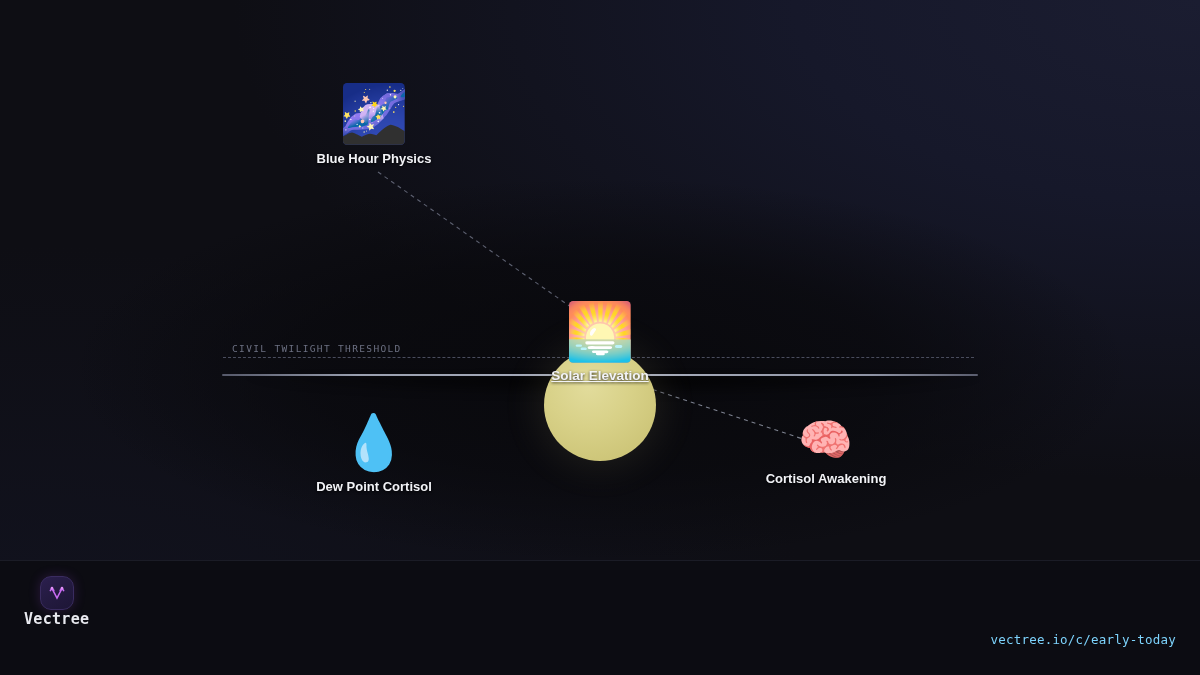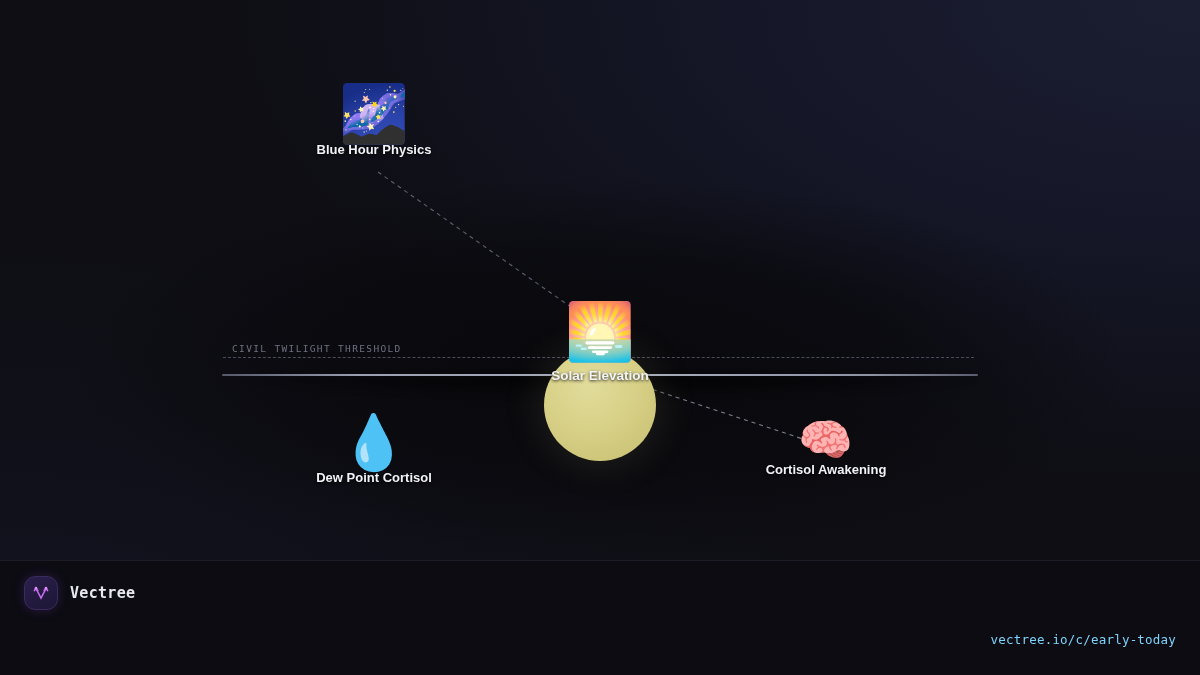--- a/index.html
+++ b/index.html
@@ -69,47 +69,48 @@
 
   
   .node { position:absolute; display:flex; flex-direction:column; align-items:center; }
   .node-emoji {
     font-family:"DejaVu Sans", sans-serif;
     line-height:1;
     text-align:center;
     user-select:none;
   }
   .node-label {
+    margin-top:9px;
     font-size:13px; font-weight:700; color:#f2f3f7;
     white-space:nowrap; text-align:center;
     text-shadow:0 1px 3px rgba(0,0,0,0.85);
   }
 
   #node-blue-hour   { left:314px; top:86px;  width:120px; }
   #node-blue-hour .node-emoji   { font-size:56px; }
 
   #node-solar       { left:540px; top:304px; width:120px; }
   #node-solar .node-emoji       { font-size:56px; }
-  #node-solar .node-label       { margin-top:8px; font-size:13.5px; }
+  #node-solar .node-label       { margin-top:8px; font-size:13.5px;text-decoration:underline; }
 
   #node-dew-point   { left:314px; top:416px; width:120px; }
   #node-dew-point .node-emoji   { font-size:54px; }
 
   #node-cortisol    { left:766px; top:418px; width:120px; }
   #node-cortisol .node-emoji    { font-size:44px; }
 
   
   #footer {
     position:absolute; left:0; top:560px; width:1200px; height:115px;
     background:#0c0c12;
     border-top:1px solid #1b1c26;
   }
   .brand-row {
     position:absolute; left:24px; top:15px;
-    display:flex; align-items:center; gap:12px;
+    display:flex; align-items:center; flex-direction:column;
   }
   .brand-logo {
     width:34px; height:34px; border-radius:11px;
     background:linear-gradient(145deg,#2b1f4e 0%, #231a3f 55%, #1d1636 100%);
     border:1px solid #3a2c60;
     display:flex; align-items:center; justify-content:center;
     box-shadow:0 0 12px rgba(150,70,220,0.22);
   }
   .brand-name {
     font-family:"DejaVu Sans Mono", monospace;

